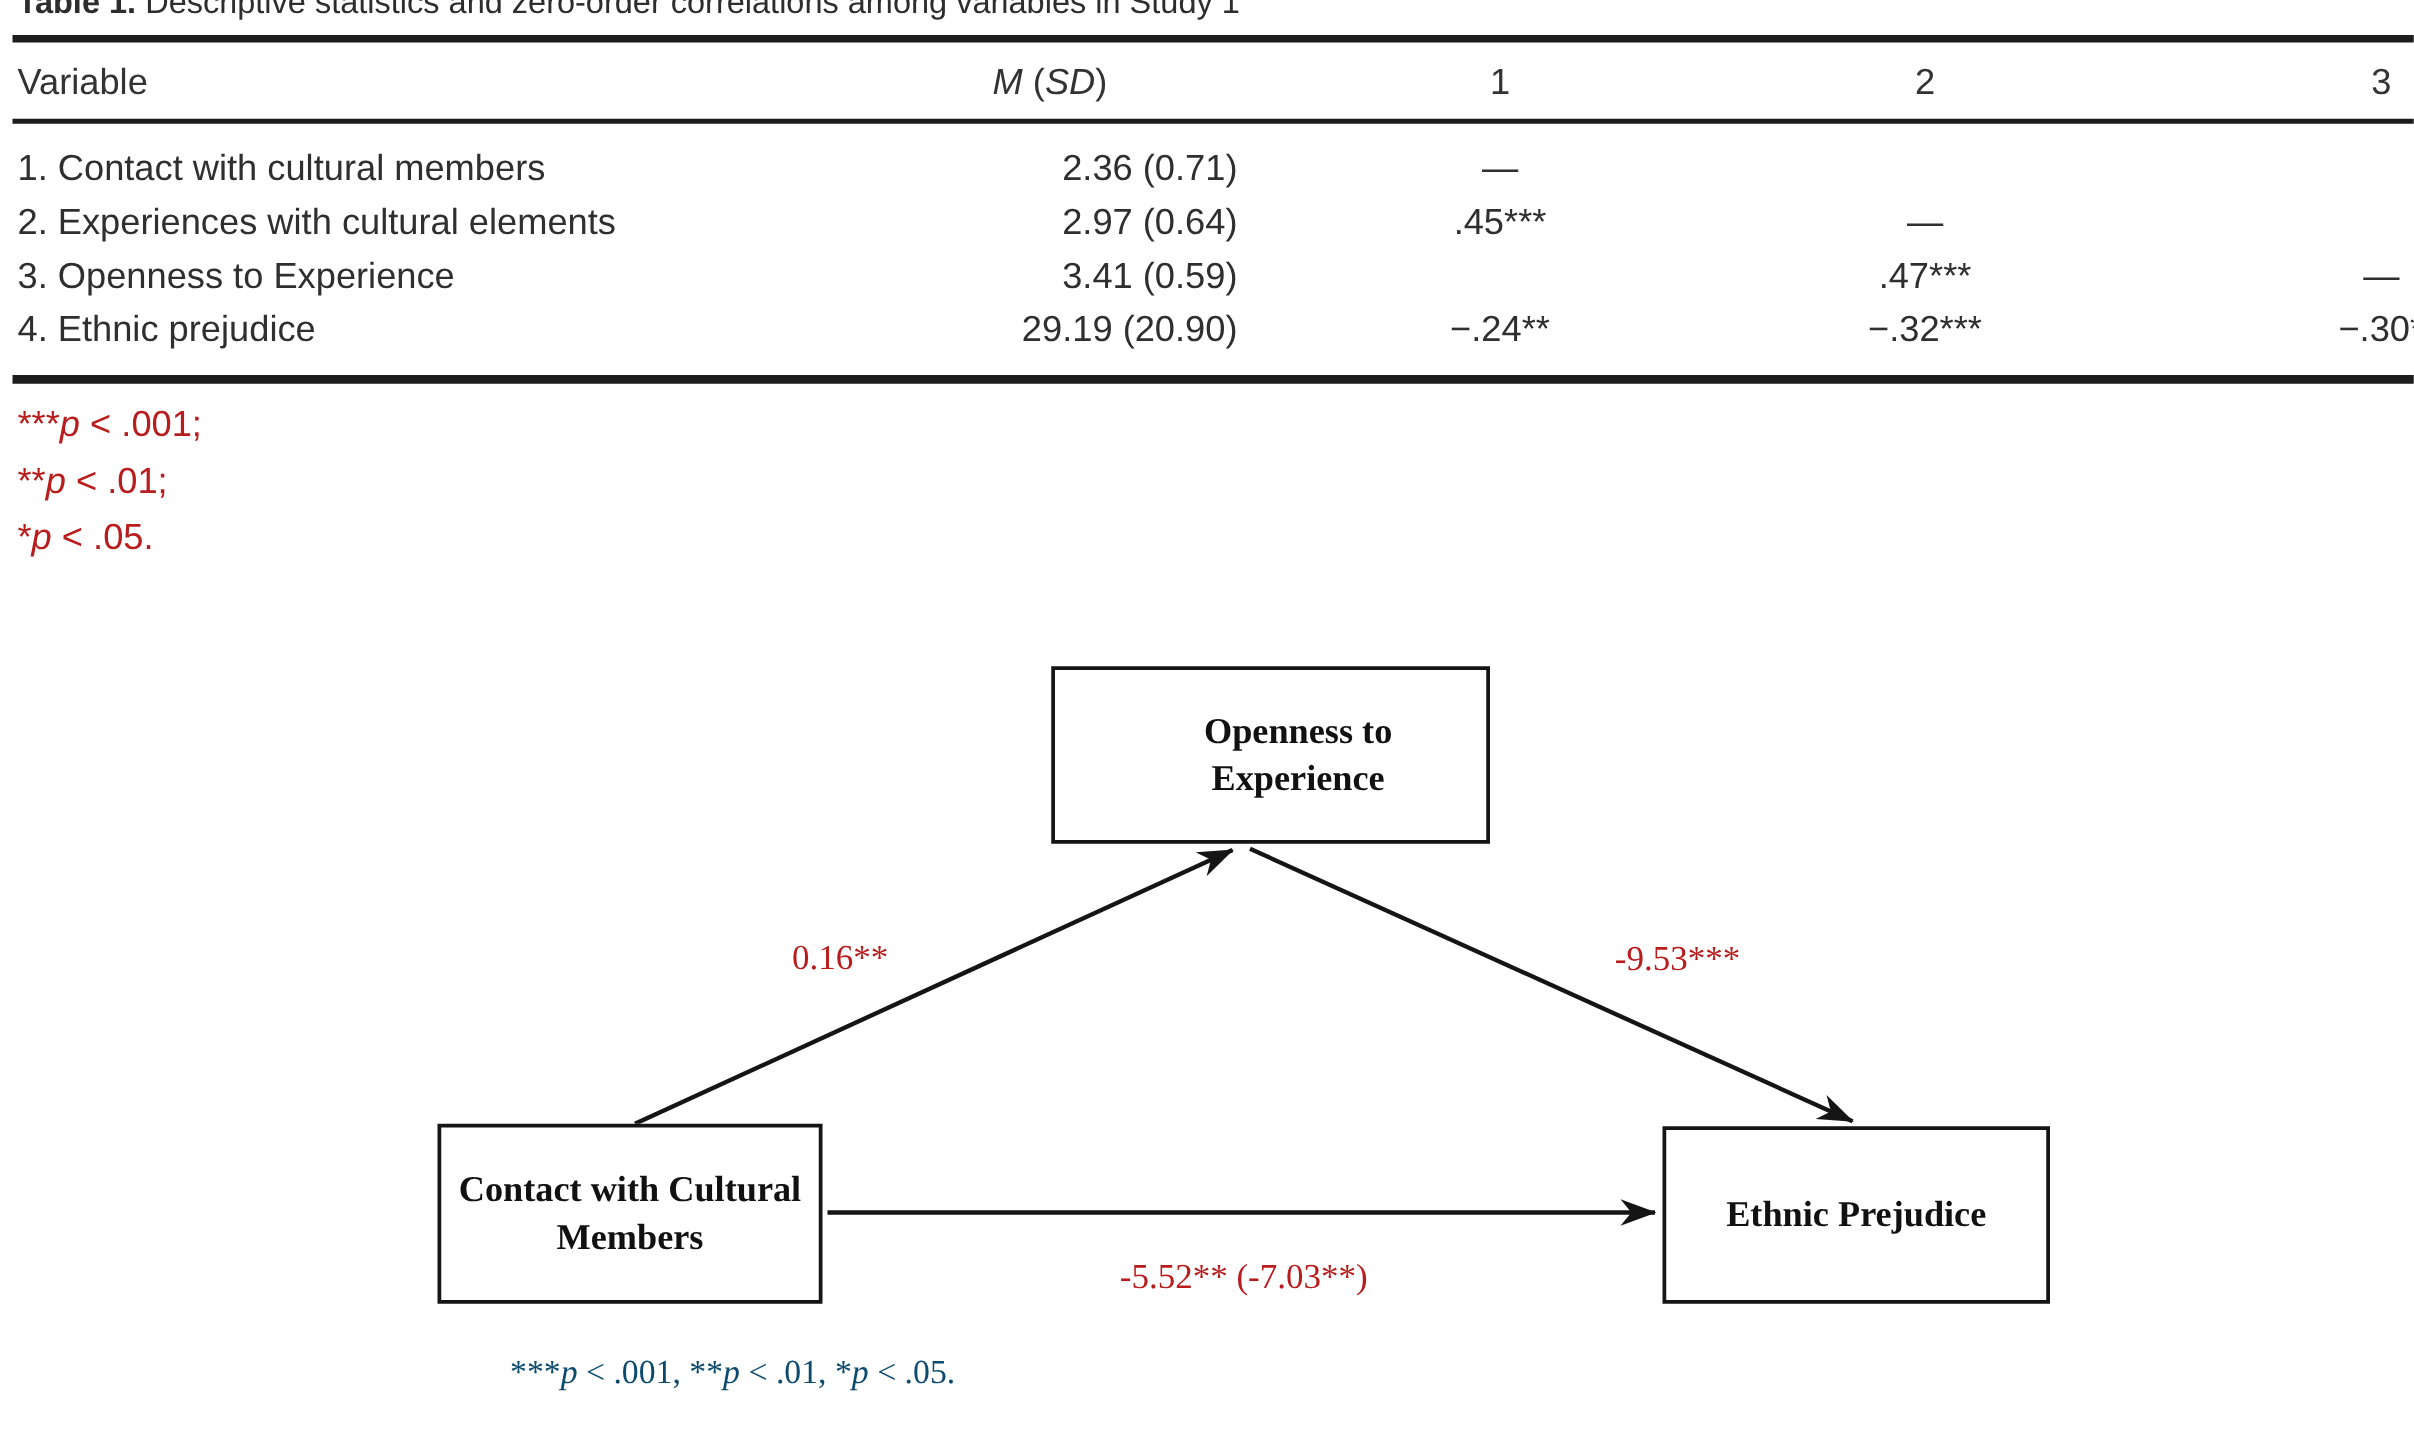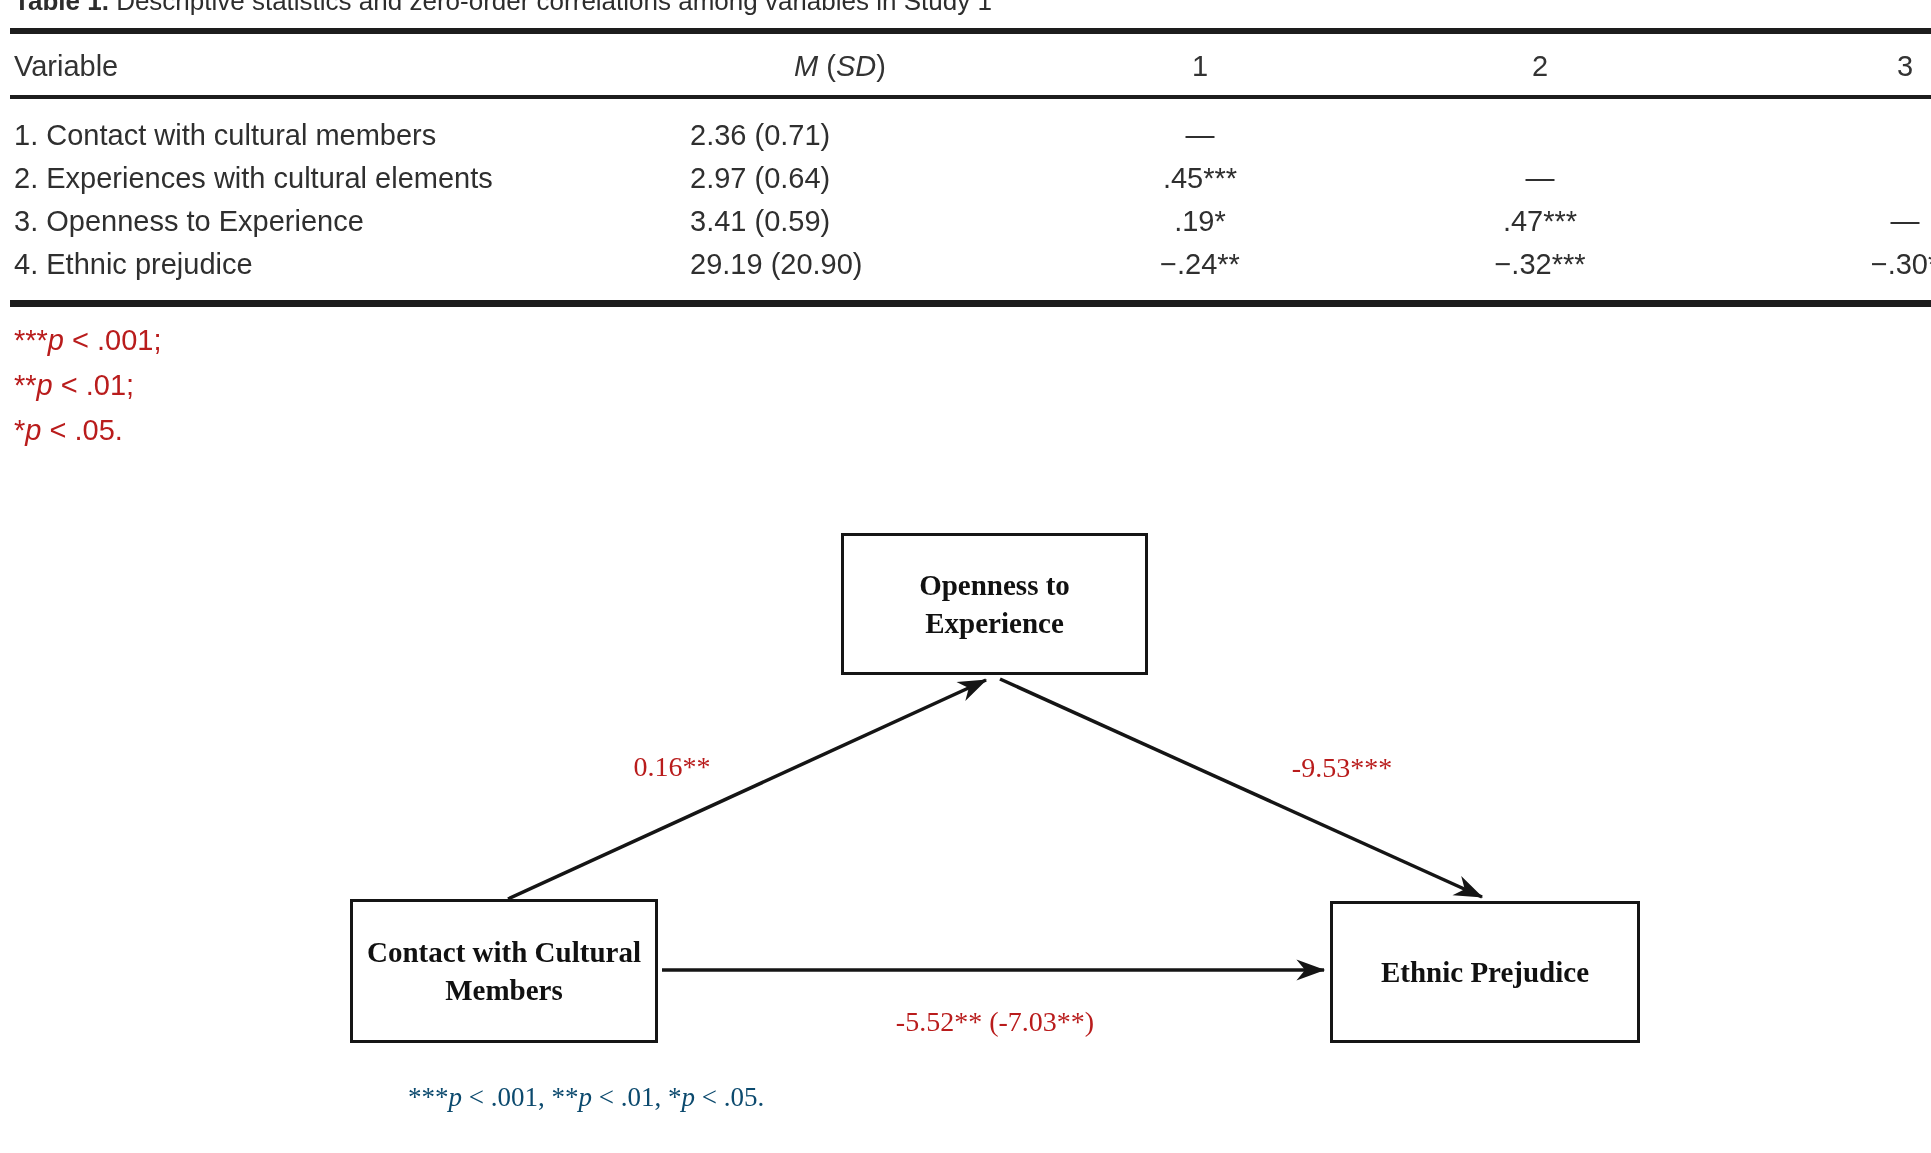--- a/index.html
+++ b/index.html
@@ -22,37 +22,37 @@
   .col-center{text-align:center;white-space:nowrap;}
   .hdr-msd{left:740px;width:200px;}
   .hdr-c1{left:1150px;width:100px;}
   .hdr-c2{left:1490px;width:100px;}
   .hdr-c3{left:1855px;width:100px;}
   .ital{font-style:italic;}
 
   .trow{left:0;width:2060px;height:43px;line-height:43px;font-size:29px;color:#2f2f2f;}
   .trow span{position:absolute;white-space:nowrap;}
   .cell-var{left:14px;}
-  .cell-msd{left:690px;width:300px;text-align:left;}
+  .cell-msd{left:690px;width:300px;text-align:right;}
   .cell-c1{left:1050px;width:300px;text-align:center;}
   .cell-c2{left:1390px;width:300px;text-align:center;}
   .cell-c3{left:1755px;width:300px;text-align:center;}
 
   .footnotes{left:14px;top:318px;font-size:29px;line-height:45px;color:#b91c1c;}
 
   
   .fig-svg{left:0;top:0;width:1931px;height:1153px;}
   .fig-svg line{stroke:#151515;stroke-width:3.5px;}
   .box{
     border:3px solid #151515;background:#ffffff;
     display:flex;flex-direction:column;align-items:center;justify-content:center;
     font-family:"Liberation Serif","DejaVu Serif",serif;font-weight:bold;
     font-size:29px;line-height:38px;color:#111;text-align:center;
   }
-  .box-mediator{left:841px;top:533px;width:301px;height:136px;}
+  .box-mediator{left:841px;top:533px;width:301px;height:136px;padding-left:44px;}
   .box-predictor{left:350px;top:899px;width:302px;height:138px;}
   .box-outcome{left:1330px;top:901px;width:304px;height:136px;}
 
   .path-label{
     font-family:"Liberation Serif","DejaVu Serif",serif;font-size:28px;color:#b91c1c;
     text-align:center;white-space:nowrap;
   }
   .lbl-a{left:598px;top:751px;width:148px;}
   .lbl-b{left:1254px;top:752px;width:176px;}
   .lbl-c{left:870px;top:978px;width:250px;margin-top:28px;}
@@ -92,21 +92,20 @@
 <div class="abs trow" style="top:157px;">
   <span class="cell-var">2. Experiences with cultural elements</span>
   <span class="cell-msd">2.97 (0.64)</span>
   <span class="cell-c1">.45***</span>
   <span class="cell-c2">—</span>
   <span class="cell-c3"></span>
 </div>
 <div class="abs trow" style="top:200px;">
   <span class="cell-var">3. Openness to Experience</span>
   <span class="cell-msd">3.41 (0.59)</span>
-  <span class="cell-c1">.19*</span>
   <span class="cell-c2">.47***</span>
   <span class="cell-c3">—</span>
 </div>
 <div class="abs trow" style="top:243px;">
   <span class="cell-var">4. Ethnic prejudice</span>
   <span class="cell-msd">29.19 (20.90)</span>
   <span class="cell-c1">−.24**</span>
   <span class="cell-c2">−.32***</span>
   <span class="cell-c3">−.30*</span>
 </div>

